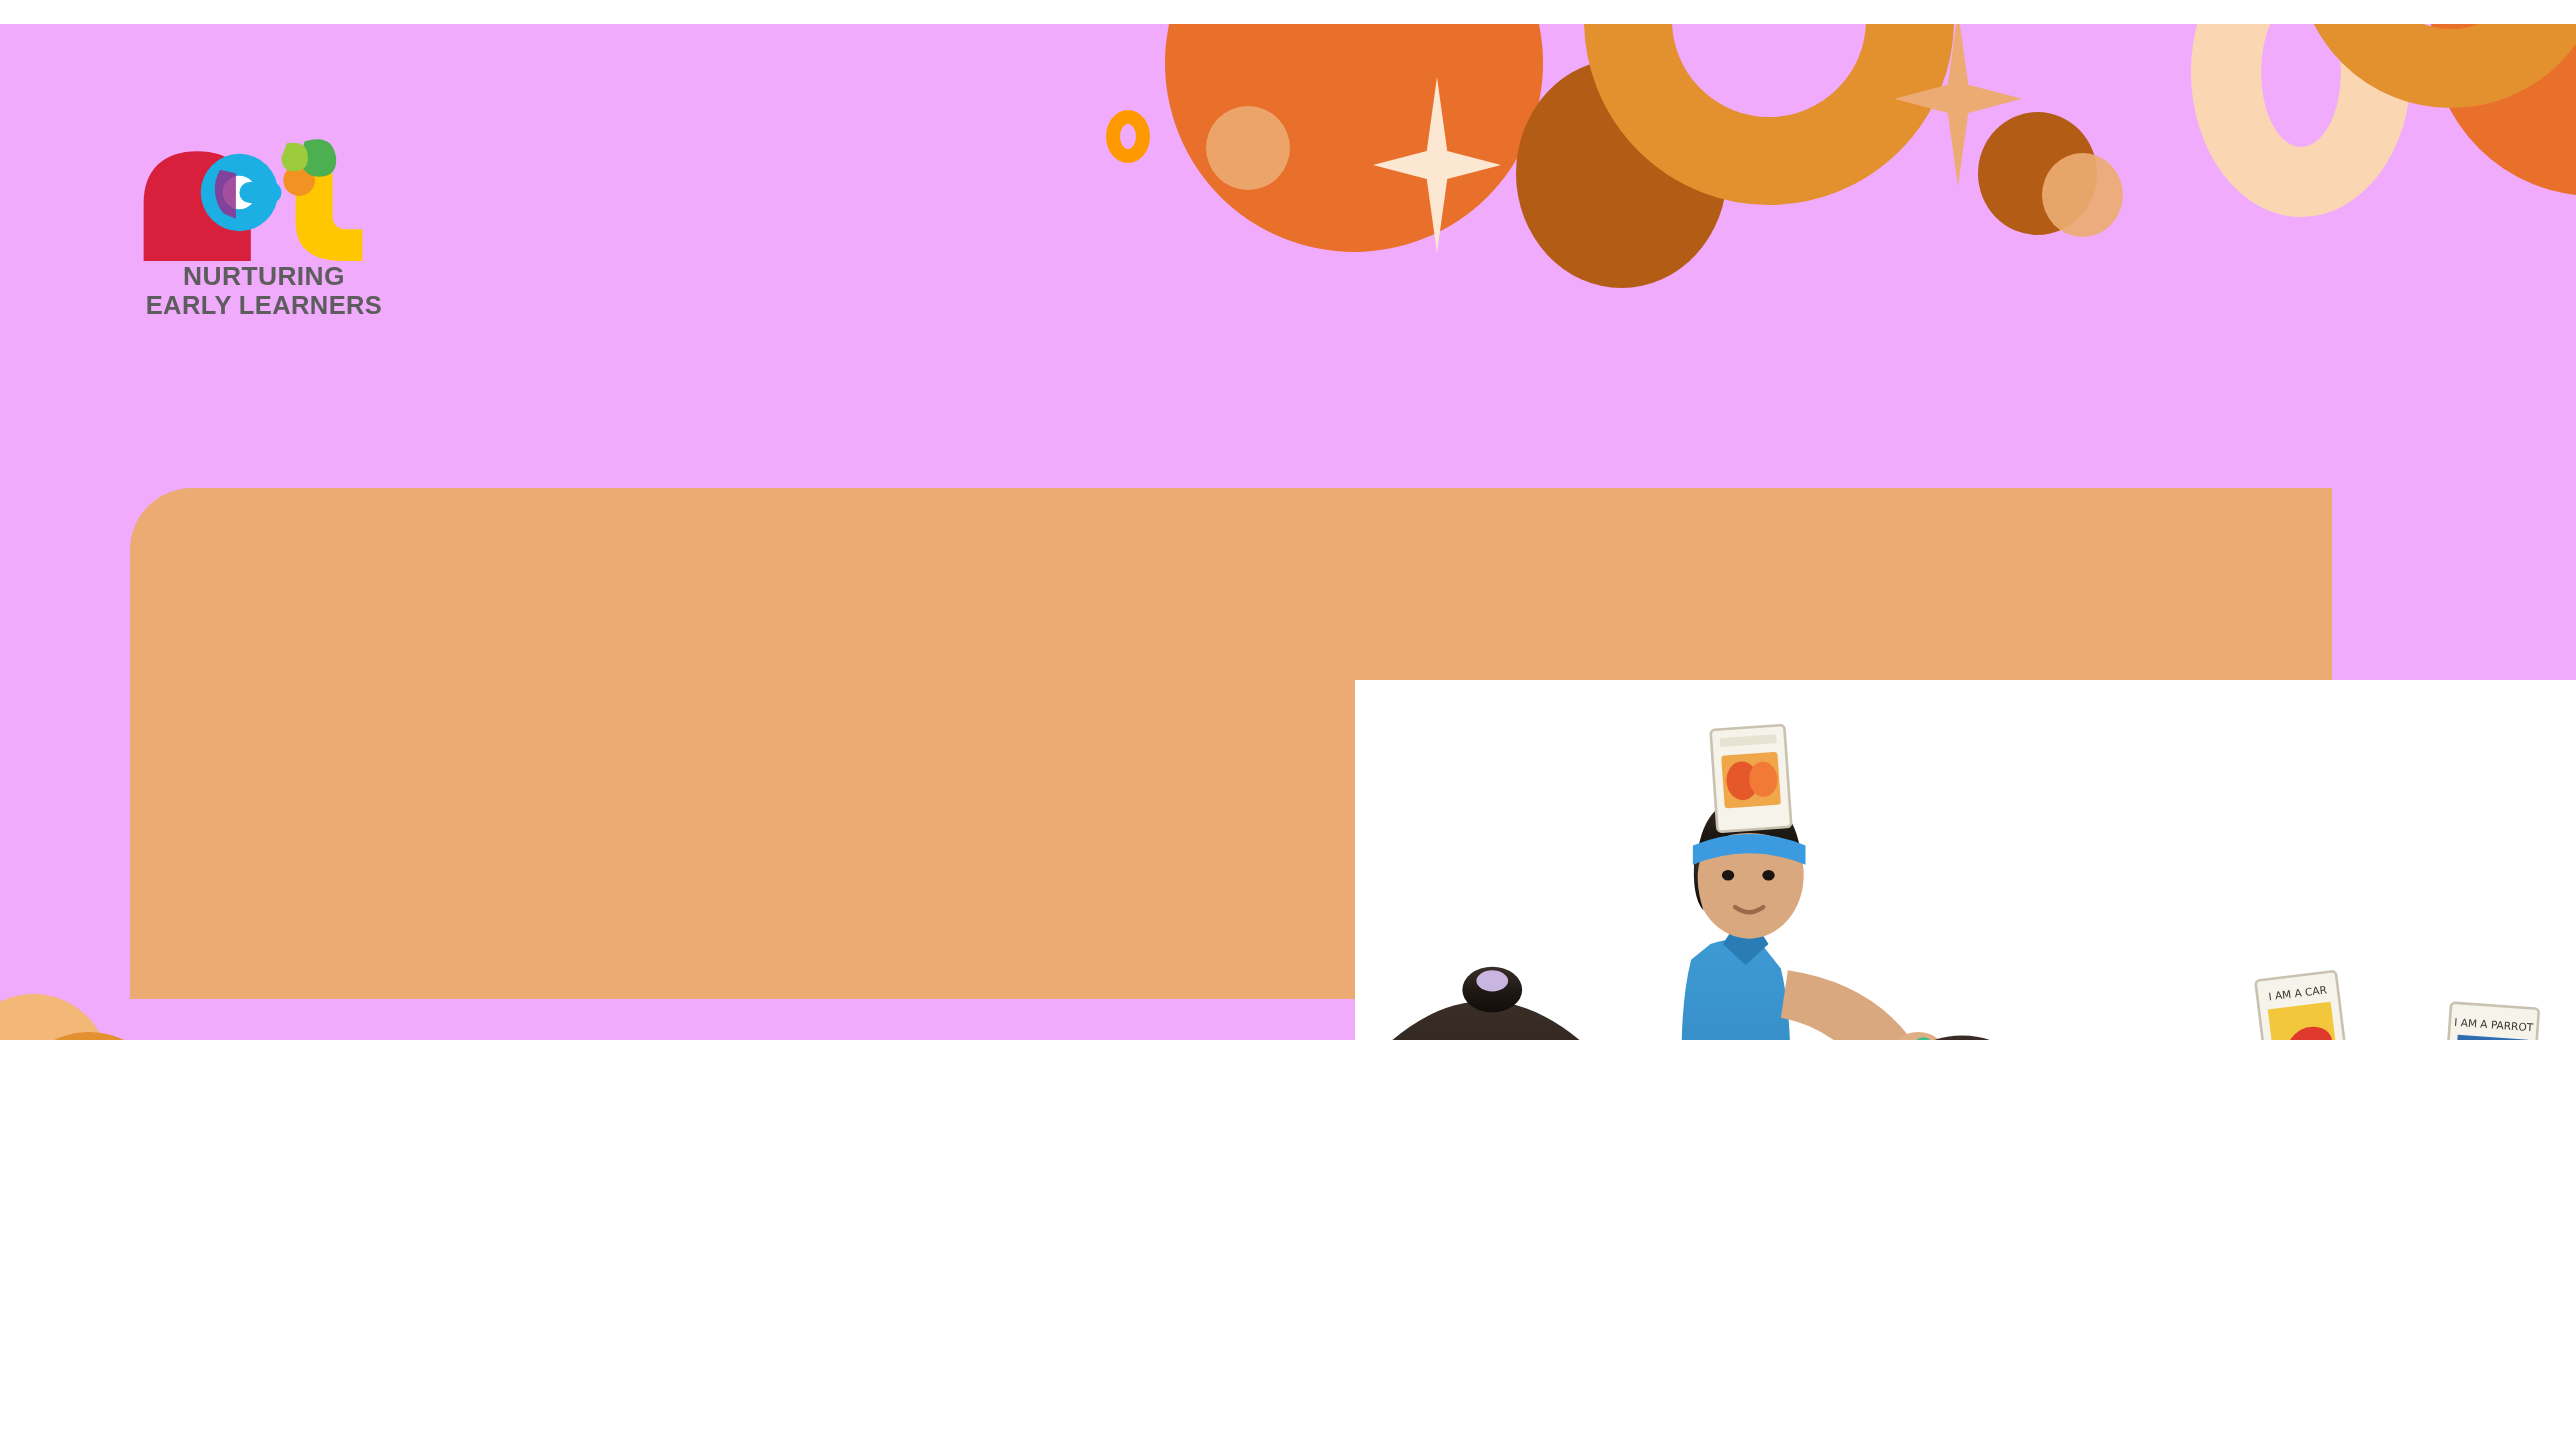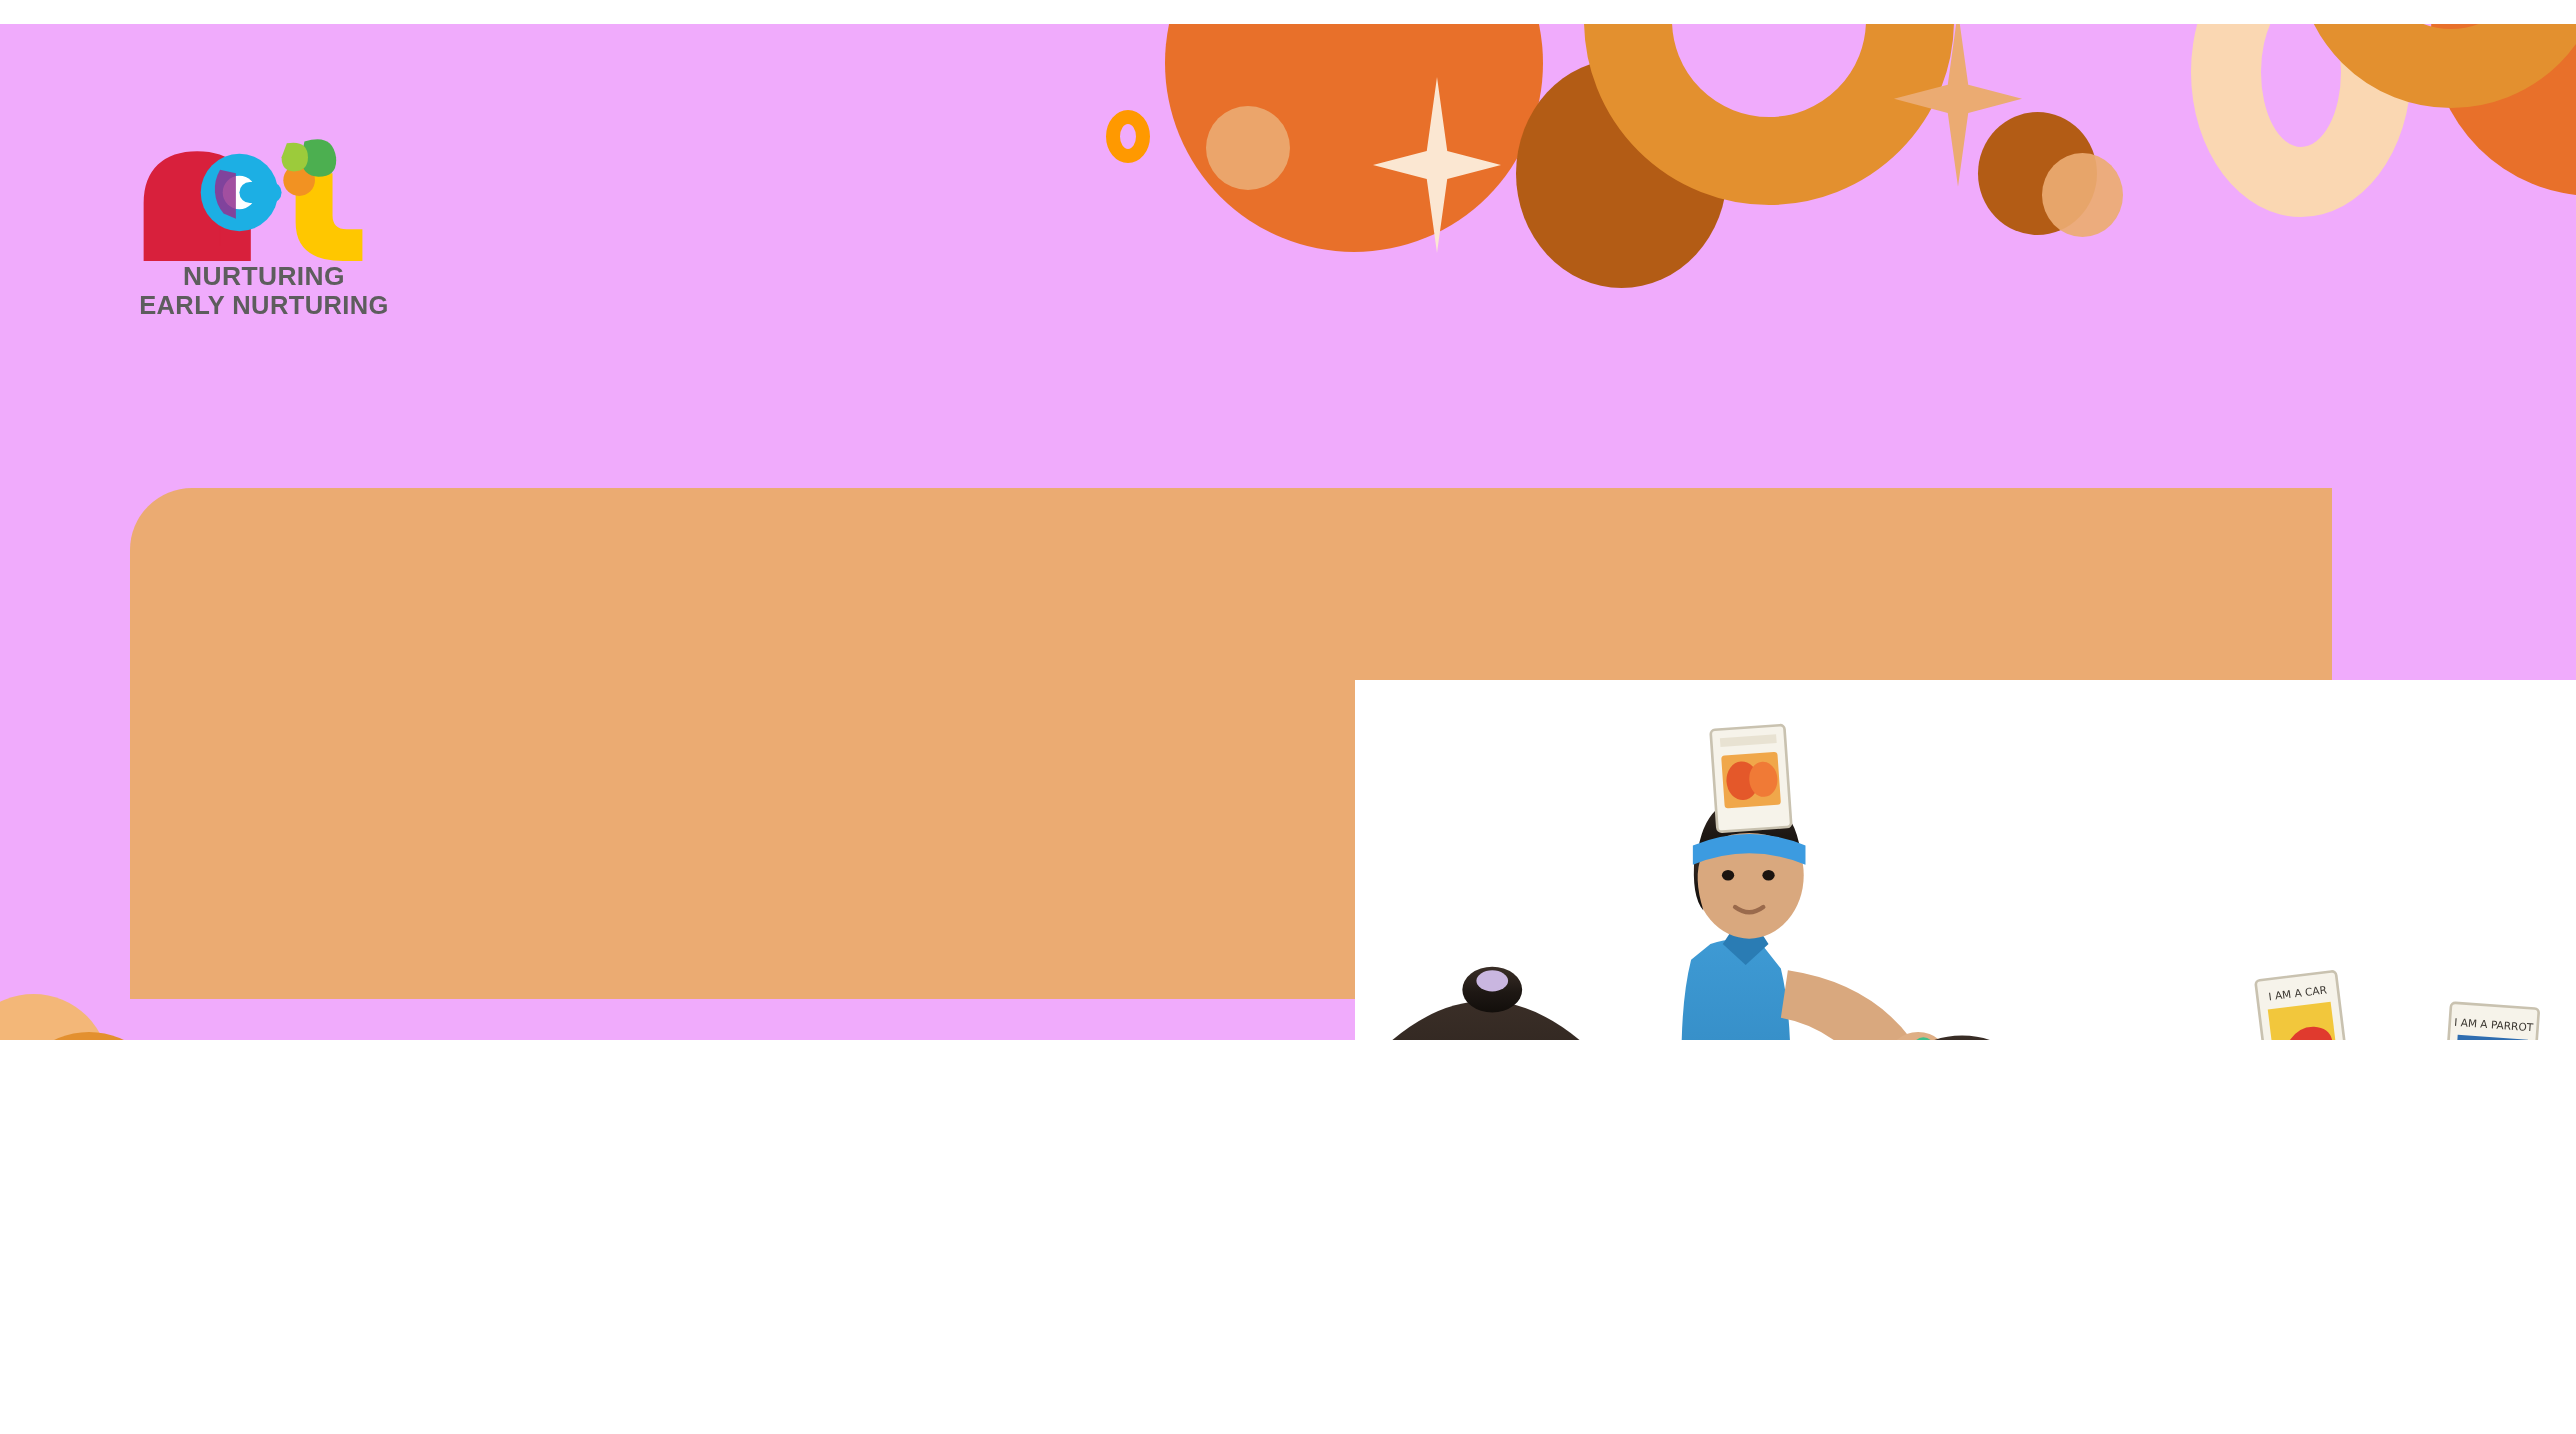--- a/index.html
+++ b/index.html
@@ -148,21 +148,21 @@
 
       <path d="M104 86 A44 44 0 0 1 100 36 L118 40 L118 92 Z" fill="#92308F" opacity=".85"></path>
 
       <circle cx="190" cy="48" r="18" fill="#F29222"></circle>
 
       <path d="M196 4 Q228 -6 232 22 Q234 44 212 44 Q194 44 192 24 Z" fill="#4CAF50"></path>
       <path d="M176 6 Q200 2 200 22 Q200 38 184 38 Q170 38 170 22 Z" fill="#9CCB3B"></path>
     </svg>
     <div class="words">
       <div class="w1">NURTURING</div>
-      <div class="w2">EARLY NURTURING</div>
+      <div class="w2">EARLY LEARNERS</div>
     </div>
   </div>
 
 
   <div id="photo">
     <svg viewBox="0 0 1390 890" preserveAspectRatio="xMidYMid slice">
       <defs>
         <linearGradient id="woodg" x1="0" y1="0" x2="1" y2="1">
           <stop offset="0%" stop-color="#F1E6CB"></stop>
           <stop offset="45%" stop-color="#E6D7B4"></stop>

